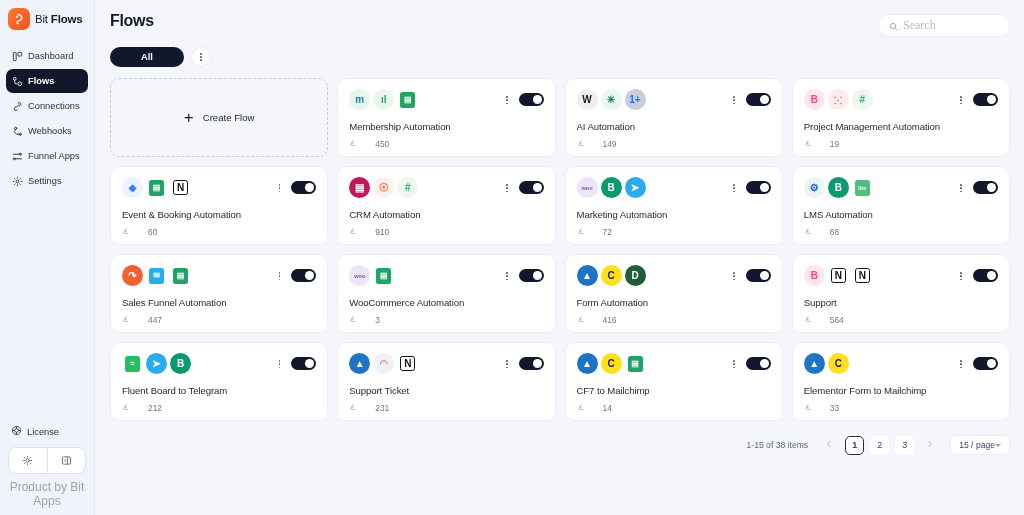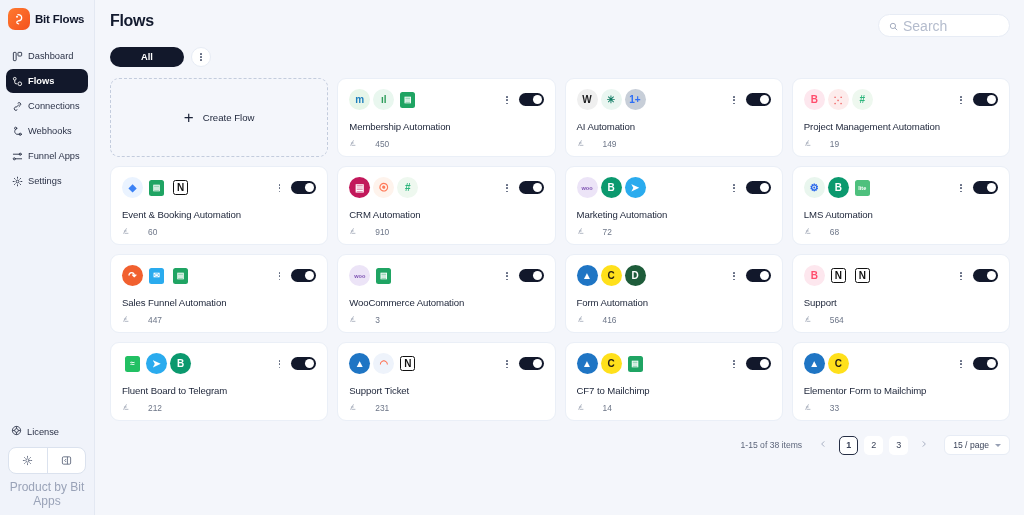--- a/index.html
+++ b/index.html
@@ -25,21 +25,21 @@
     padding: 8px 0 10px 8px;
   }
   .brand-logo {
     width: 22px; height: 22px; border-radius: 7px;
     background: linear-gradient(135deg,#ff7a2f,#f4511e);
     display: flex; align-items: center; justify-content: center;
     flex: 0 0 22px;
   }
   .brand-text { font-size: 11.5px; color: #10162b; letter-spacing: -.2px; white-space: nowrap; }
   .brand-text b { font-weight: 700; }
-  .brand-text span.light { font-weight: 700; margin-top: 16px; }
+  .brand-text span.light { font-weight: 400; margin-top: 16px; }
 
   .nav { padding: 4px 6px 0 6px; display: flex; flex-direction: column; gap: 1px; }
   .nav-item {
     display: flex; align-items: center; gap: 5px;
     padding: 6px 5px; border-radius: 7px;
     font-size: 9.3px; color: #2b3247; cursor: pointer;
     white-space: nowrap;
   }
   .nav-item .ic { width: 12px; height: 12px; flex: 0 0 12px; display:flex; align-items:center; justify-content:center;}
   .nav-item.active { background: #12182b; color: #ffffff; font-weight: 700; }
@@ -67,22 +67,22 @@
     display: flex; align-items: flex-start; justify-content: space-between;
     padding: 12px 14px 0 15px;
   }
   .page-title { font-size: 16px; font-weight: 700; color: #121a2e; letter-spacing: -.3px; }
   .search-wrap {
     width: 132px; height: 23px; background: #fff; border: 1px solid #e7ecf5;
     border-radius: 16px; display: flex; align-items: center; gap: 5px;
     padding: 0 10px; margin-top: 2px;
   }
   .search-wrap input {
-    border: 0; outline: 0; font-size: 14px; color: #4a5268;
-    font-family: Liberation Sans, sans-serif; width: 100%; background: transparent;
+    border: 0; outline: 0; font-size: 12px; color: #4a5268;
+    font-family: Liberation Serif, serif; width: 100%; background: transparent;
   }
   .search-wrap input::placeholder { color: #b4bccd; }
 
   .filter-row { display: flex; align-items: center; gap: 7px; padding: 10px 0 0 15px; }
   .chip-all {
     background: #12182b; color: #fff; font-size: 9.3px; font-weight: 700;
     border-radius: 14px; padding: 5px 31px; cursor: pointer;
   }
   .chip-more {
     width: 20px; height: 20px; border-radius: 50%; background: #fff;
@@ -145,21 +145,21 @@
   .pager-info { font-size: 8.6px; color: #5d667b; margin-right: 5px; }
   .pg-btn {
     min-width: 19px; height: 19px; border-radius: 5px; background: #fff;
     border: 1px solid transparent; display: flex; align-items: center; justify-content: center;
     font-size: 9px; color: #3a4359; cursor: pointer; padding: 0 5px;
   }
   .pg-btn.active { border-color: #262f45; font-weight: 700; }
   .pg-arrow { color: #9aa3b8; background: transparent; }
   .pg-size {
     height: 20px; border-radius: 6px; background: #fff; border: 1px solid #e7ecf5;
-    display: flex; align-items: center; gap: 6px; padding: 0 8px;
+    display: flex; align-items: center; gap: 0; padding: 0 8px;
     font-size: 8.6px; color: #3a4359; cursor: pointer; margin-left: 4px;
   }
   .caret { width: 0; height: 0; border-left: 3px solid transparent; border-right: 3px solid transparent; border-top: 3.4px solid #97a0b4; }
 </style>
 </head>
 <body>
 
 <div class="app">
 
   <aside class="sidebar">

